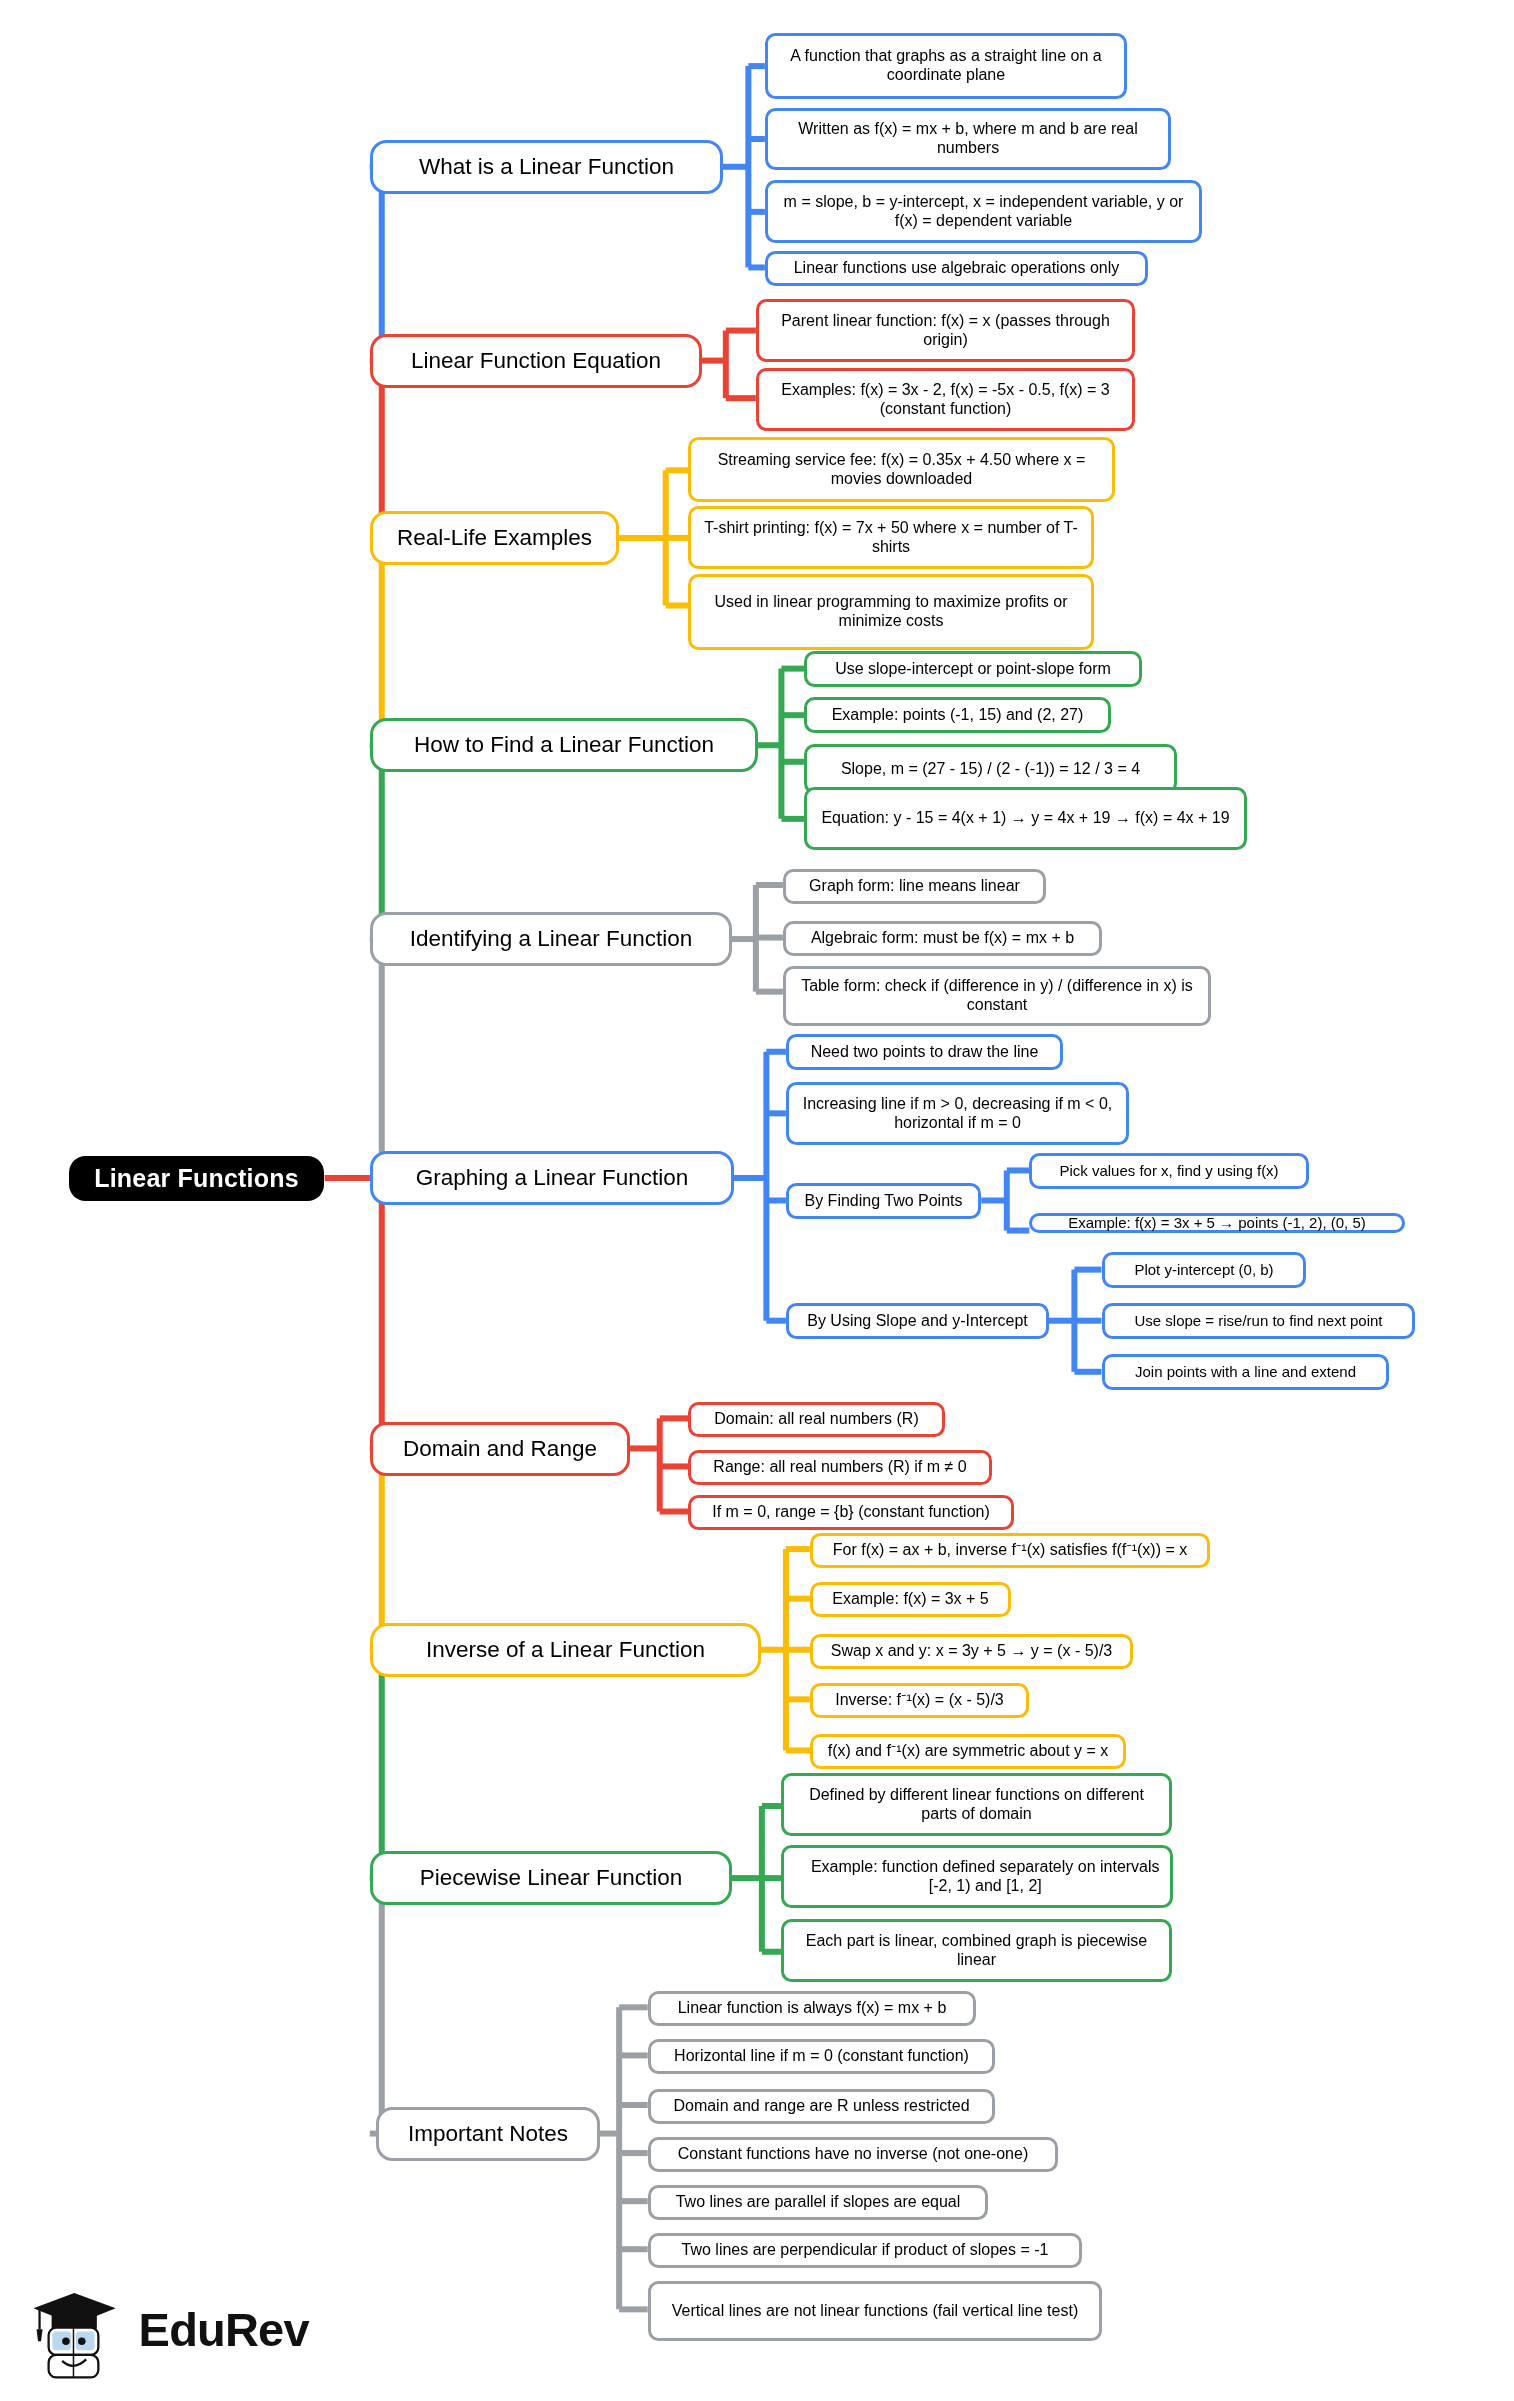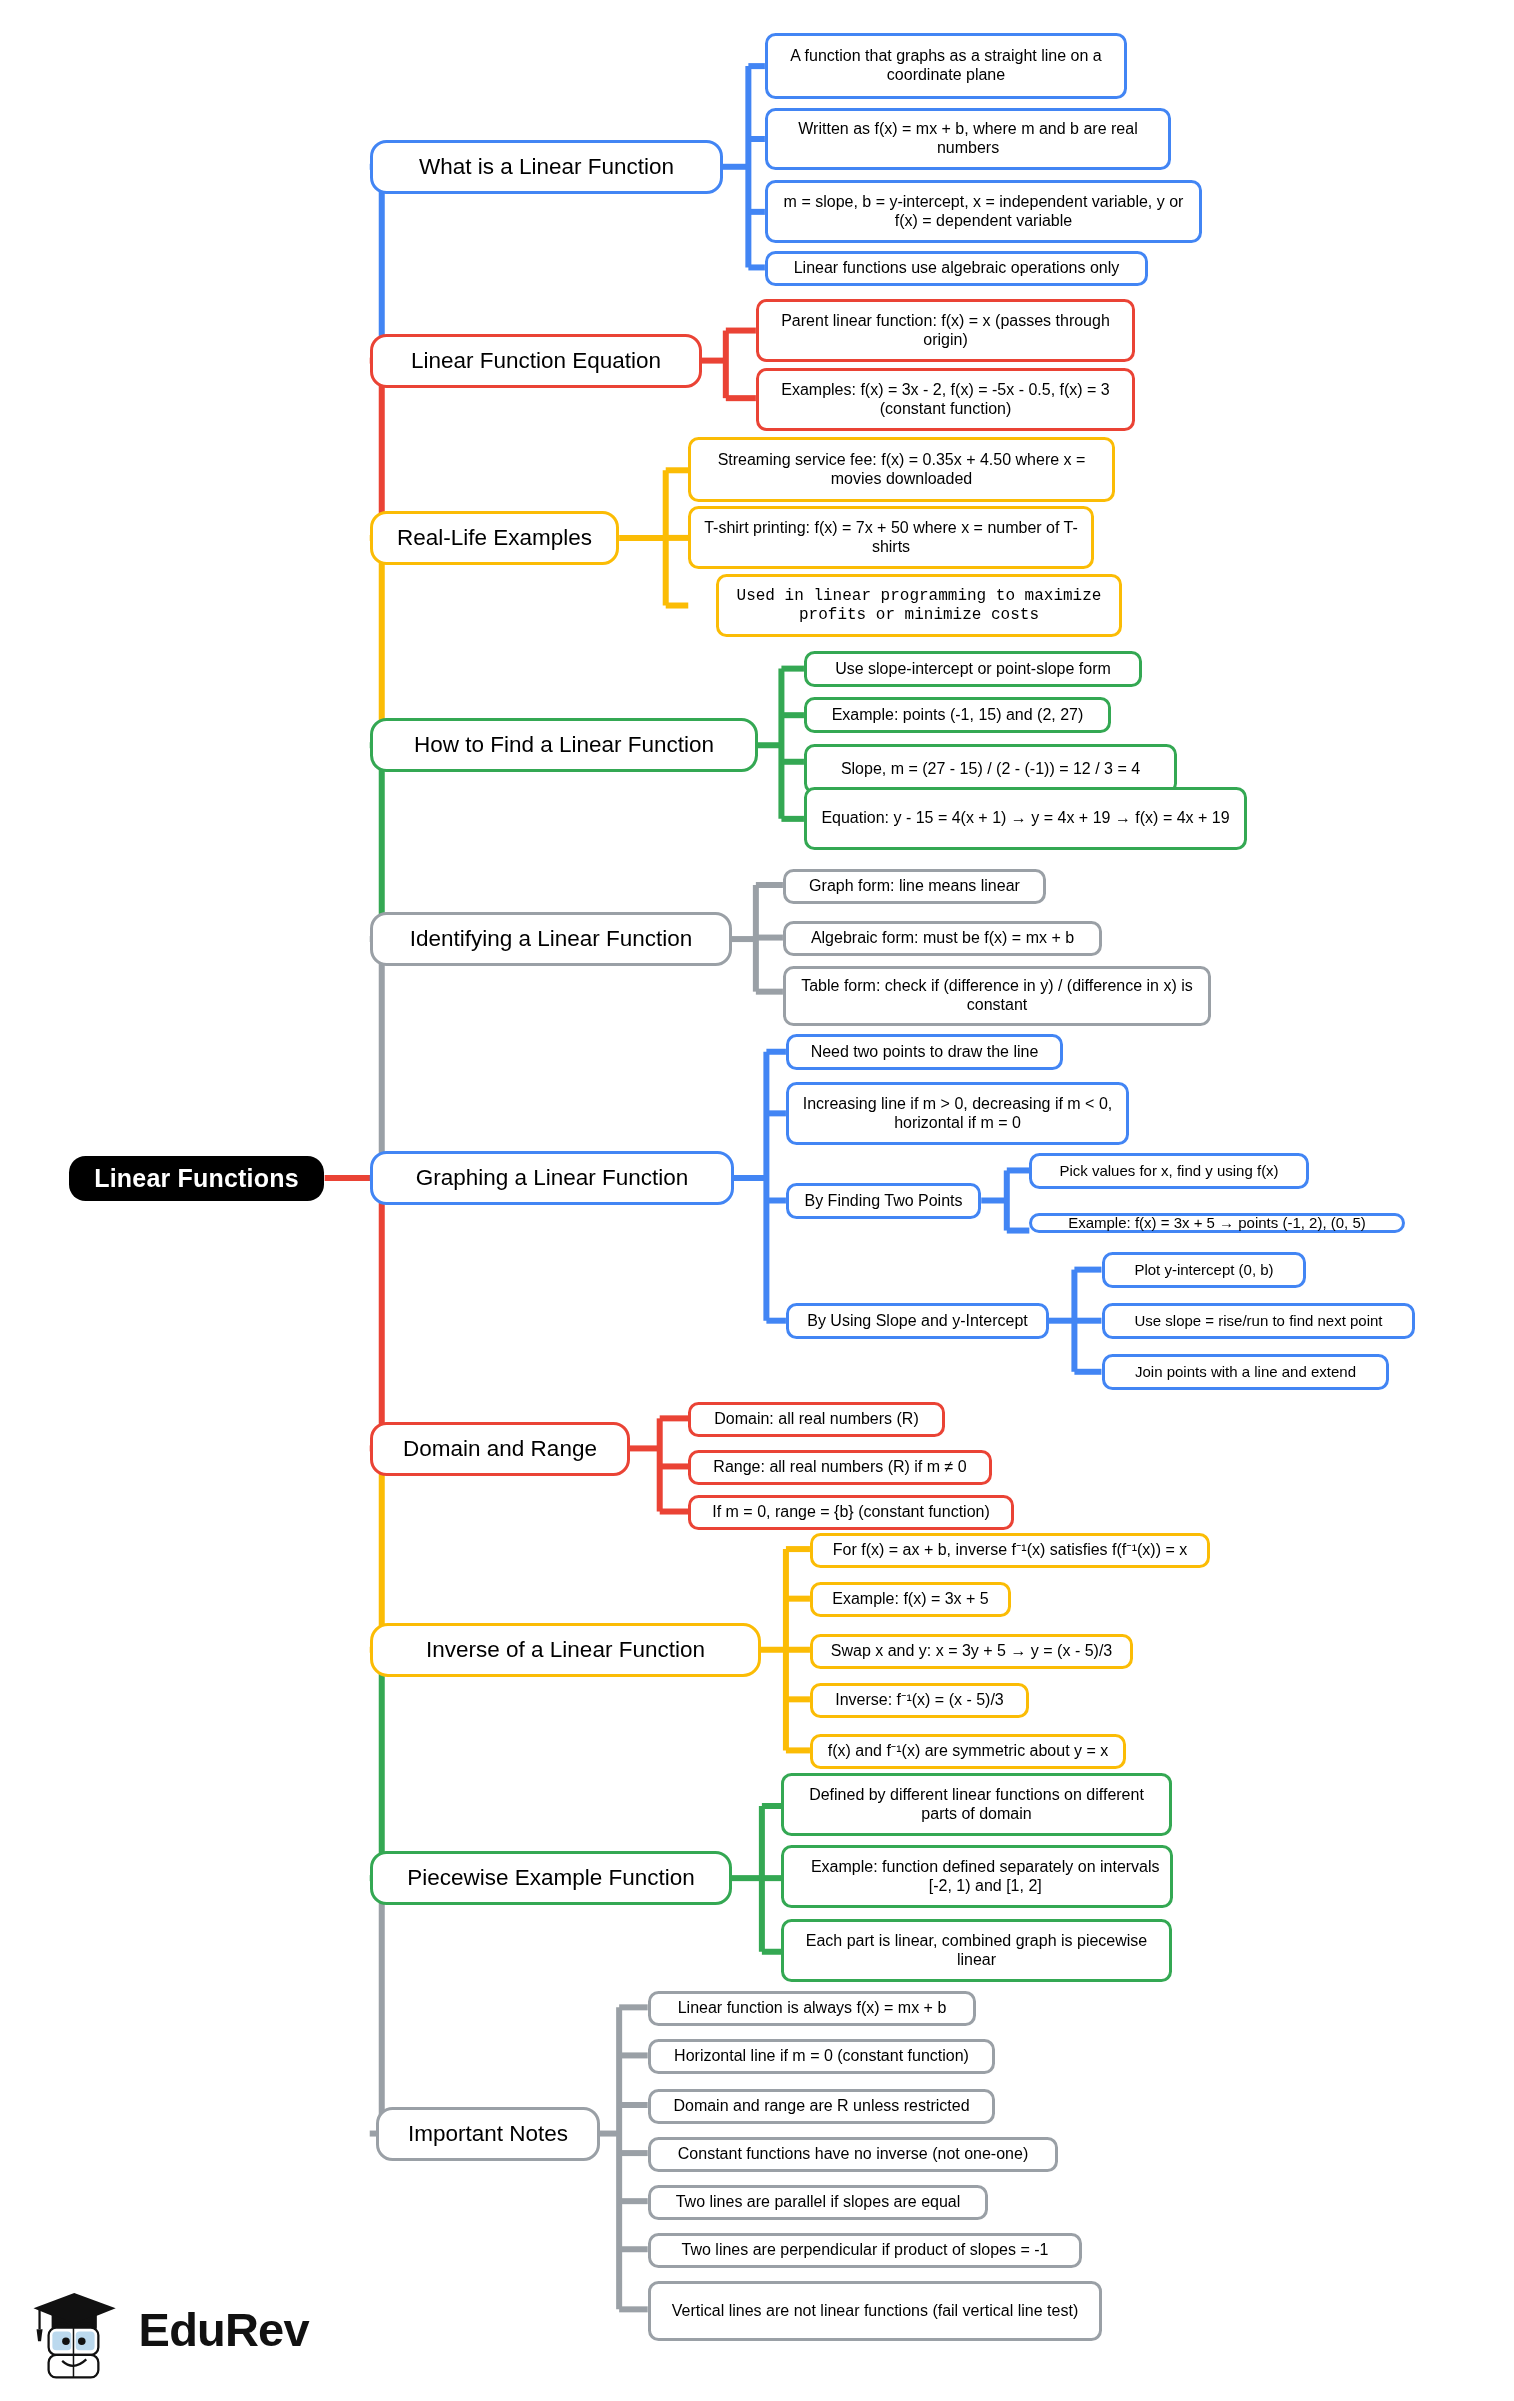--- a/index.html
+++ b/index.html
@@ -211,21 +211,21 @@
   <div class="node lvl2 c-blue" style="left:765px; top:180px; width:437px; height:63px;">m = slope, b = y-intercept, x = independent variable, y or f(x) = dependent variable</div>
   <div class="node lvl2 c-blue" style="left:765px; top:251px; width:383px; height:35px;">Linear functions use algebraic operations only</div>
 
   <div class="node lvl1 c-red" style="left:370px; top:334px; width:332px; height:54px;">Linear Function Equation</div>
   <div class="node lvl2 c-red" style="left:756px; top:299px; width:379px; height:63px;">Parent linear function: f(x) = x (passes through origin)</div>
   <div class="node lvl2 c-red" style="left:756px; top:368px; width:379px; height:63px;">Examples: f(x) = 3x - 2, f(x) = -5x - 0.5, f(x) = 3 (constant function)</div>
 
   <div class="node lvl1 c-yellow" style="left:370px; top:511px; width:249px; height:54px;">Real-Life Examples</div>
   <div class="node lvl2 c-yellow" style="left:688px; top:437px; width:427px; height:65px;">Streaming service fee: f(x) = 0.35x + 4.50 where x = movies downloaded</div>
   <div class="node lvl2 c-yellow" style="left:688px; top:506px; width:406px; height:63px;">T-shirt printing: f(x) = 7x + 50 where x = number of T-shirts</div>
-  <div class="node lvl2 c-yellow" style="left:716px; top:574px; width:406px; height:63px;font-family:Liberation Mono, monospace;">Used in linear programming to maximize profits or minimize costs</div>
+  <div class="node lvl2 c-yellow" style="left:688px; top:574px; width:406px; height:76px;">Used in linear programming to maximize profits or minimize costs</div>
 
   <div class="node lvl1 c-green" style="left:370px; top:718px; width:388px; height:54px;">How to Find a Linear Function</div>
   <div class="node lvl2 c-green" style="left:804px; top:651px; width:338px; height:36px;">Use slope-intercept or point-slope form</div>
   <div class="node lvl2 c-green" style="left:804px; top:697px; width:307px; height:36px;">Example: points (-1, 15) and (2, 27)</div>
   <div class="node lvl2 c-green" style="left:804px; top:744px; width:373px; height:50px;">Slope, m = (27 - 15) / (2 - (-1)) = 12 / 3 = 4</div>
   <div class="node lvl2 c-green" style="left:804px; top:787px; width:443px; height:63px;">Equation: y - 15 = 4(x + 1) → y = 4x + 19 → f(x) = 4x + 19</div>
 
   <div class="node lvl1 c-gray" style="left:370px; top:912px; width:362px; height:54px;">Identifying a Linear Function</div>
   <div class="node lvl2 c-gray" style="left:783px; top:869px; width:263px; height:35px;">Graph form: line means linear</div>
   <div class="node lvl2 c-gray" style="left:783px; top:921px; width:319px; height:35px;">Algebraic form: must be f(x) = mx + b</div>
@@ -249,21 +249,21 @@
   <div class="node lvl2 c-red" style="left:688px; top:1450px; width:304px; height:35px;">Range: all real numbers (R) if m ≠ 0</div>
   <div class="node lvl2 c-red" style="left:688px; top:1495px; width:326px; height:35px;">If m = 0, range = {b} (constant function)</div>
 
   <div class="node lvl1 c-yellow" style="left:370px; top:1623px; width:391px; height:54px;border-radius:18px;">Inverse of a Linear Function</div>
   <div class="node lvl2 c-yellow" style="left:810px; top:1533px; width:400px; height:35px;">For f(x) = ax + b, inverse f⁻¹(x) satisfies f(f⁻¹(x)) = x</div>
   <div class="node lvl2 c-yellow" style="left:810px; top:1582px; width:201px; height:35px;">Example: f(x) = 3x + 5</div>
   <div class="node lvl2 c-yellow" style="left:810px; top:1634px; width:323px; height:35px;">Swap x and y: x = 3y + 5 → y = (x - 5)/3</div>
   <div class="node lvl2 c-yellow" style="left:810px; top:1683px; width:219px; height:35px;">Inverse: f⁻¹(x) = (x - 5)/3</div>
   <div class="node lvl2 c-yellow" style="left:810px; top:1734px; width:316px; height:35px;">f(x) and f⁻¹(x) are symmetric about y = x</div>
 
-  <div class="node lvl1 c-green" style="left:370px; top:1851px; width:362px; height:54px;">Piecewise Example Function</div>
+  <div class="node lvl1 c-green" style="left:370px; top:1851px; width:362px; height:54px;">Piecewise Linear Function</div>
   <div class="node lvl2 c-green" style="left:781px; top:1773px; width:391px; height:63px;">Defined by different linear functions on different parts of domain</div>
   <div class="node lvl2 c-green" style="left:781px; top:1845px; width:392px; height:63px;padding-left:24px;">Example: function defined separately on intervals [-2, 1) and [1, 2]</div>
   <div class="node lvl2 c-green" style="left:781px; top:1919px; width:391px; height:63px;">Each part is linear, combined graph is piecewise linear</div>
 
   <div class="node lvl1 c-gray" style="left:376px; top:2107px; width:224px; height:54px;">Important Notes</div>
   <div class="node lvl2 c-gray" style="left:648px; top:1991px; width:328px; height:35px;">Linear function is always f(x) = mx + b</div>
   <div class="node lvl2 c-gray" style="left:648px; top:2039px; width:347px; height:35px;">Horizontal line if m = 0 (constant function)</div>
   <div class="node lvl2 c-gray" style="left:648px; top:2089px; width:347px; height:35px;">Domain and range are R unless restricted</div>
   <div class="node lvl2 c-gray" style="left:648px; top:2137px; width:410px; height:35px;">Constant functions have no inverse (not one-one)</div>
   <div class="node lvl2 c-gray" style="left:648px; top:2185px; width:340px; height:35px;">Two lines are parallel if slopes are equal</div>

